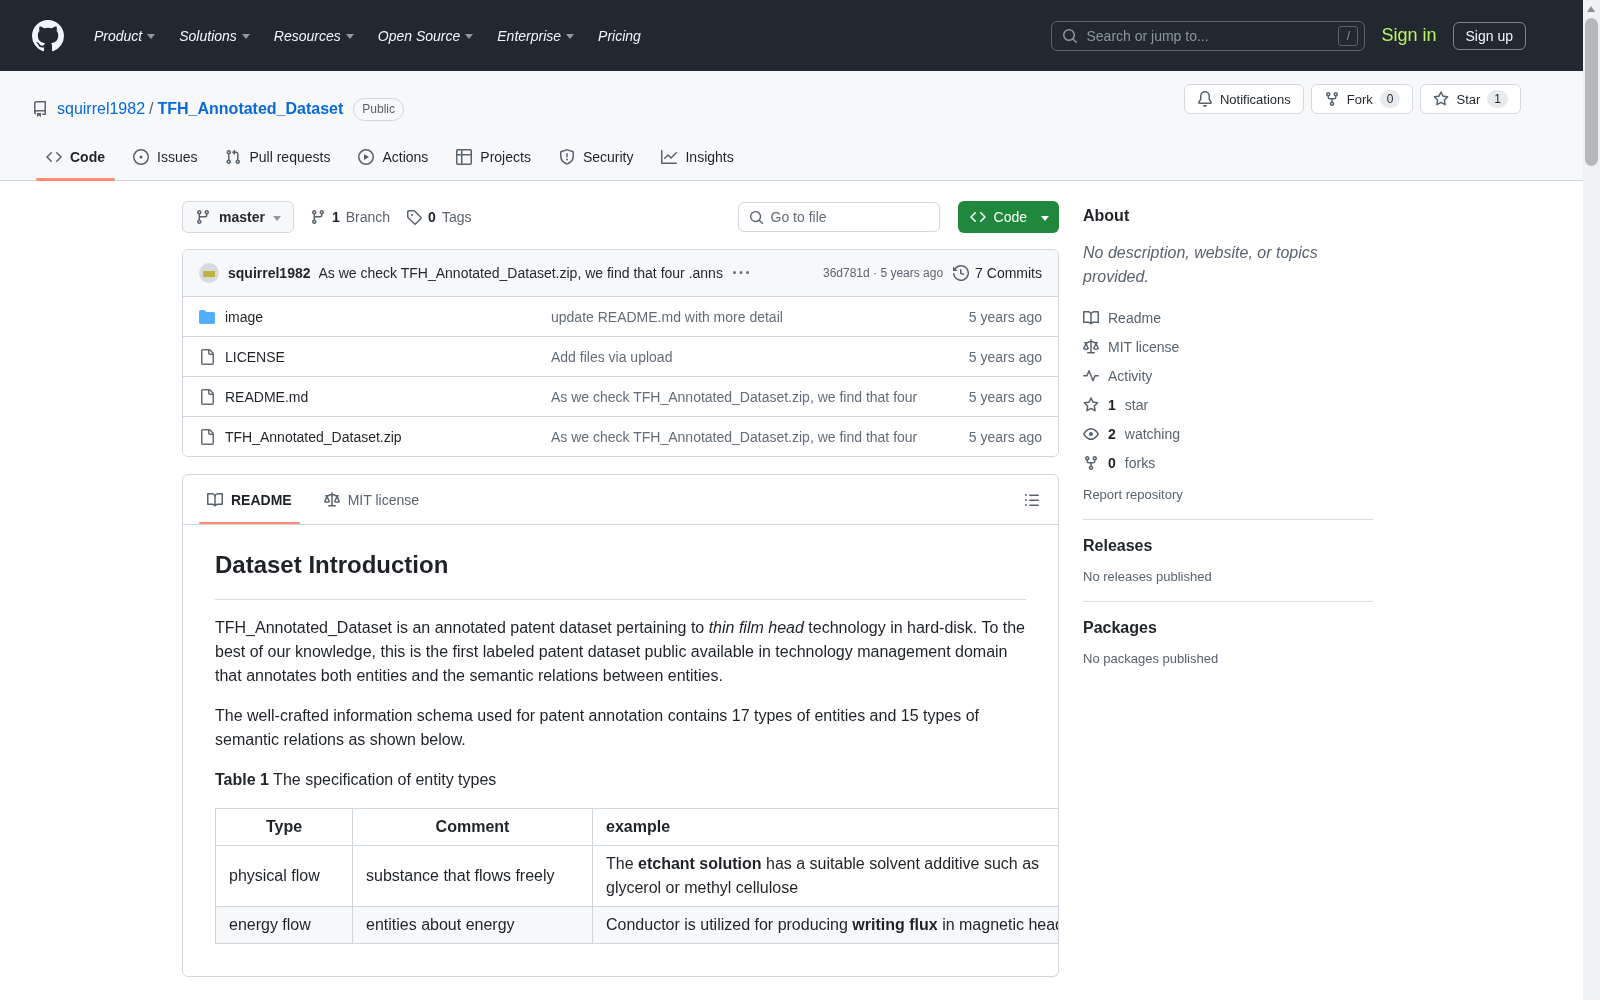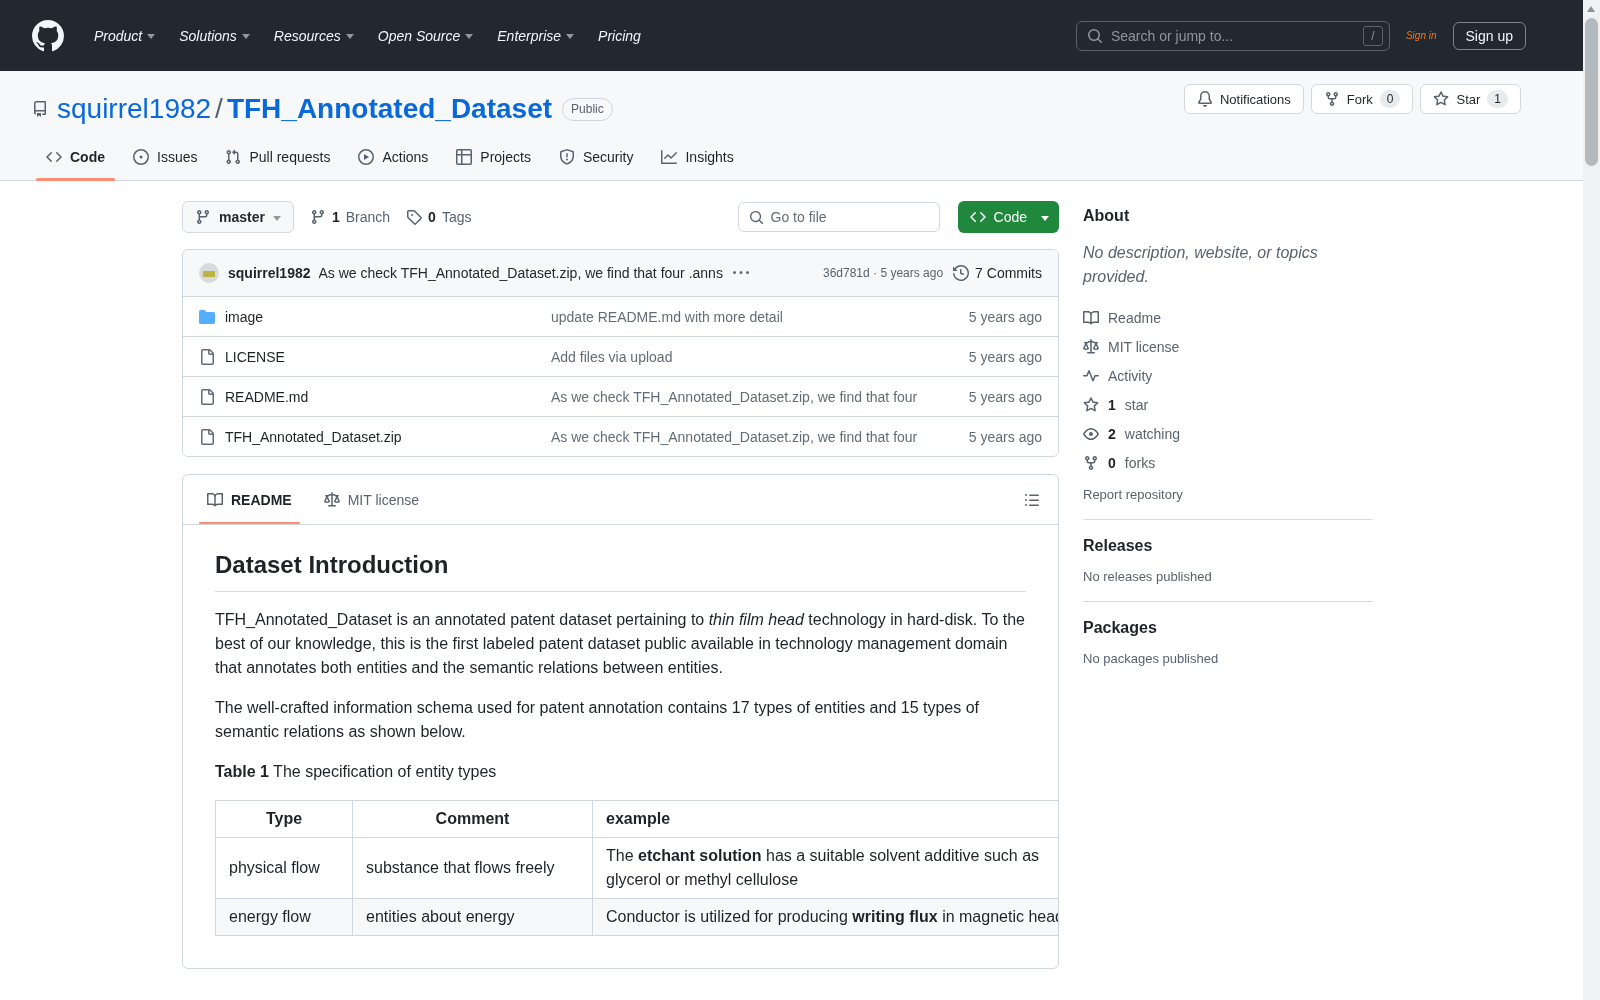--- a/index.html
+++ b/index.html
@@ -12,28 +12,28 @@
   .gh-logo { width:32px; height:32px; color:#f0f6fc; flex:none; }
   .topnav { display:flex; align-items:center; margin-left:18px; }
   .topnav-item { display:flex; align-items:center; gap:5px; padding:8px 12px; color:#f0f6fc; font-size:14px; cursor:pointer;font-style:italic; }
   .caret { width:0; height:0; border-left:4px solid transparent; border-right:4px solid transparent; border-top:5px solid #9198a1; margin-top:2px; }
   .top-right { margin-left:auto; display:flex; align-items:center; gap:16px; }
   .searchbox { width:314px; height:30px; border:1px solid #59626d; border-radius:6px; display:flex; align-items:center; padding:0 6px 0 10px; gap:8px; color:#8d96a0; }
   .searchbox svg { width:16px; height:16px; flex:none; }
   .searchbox input { flex:1; background:transparent; border:0; outline:none; color:#c9d1d9; font-size:14px; font-family:inherit; }
   .searchbox input::placeholder { color:#8d96a0; }
   .slash-key { width:20px; height:20px; border:1px solid #59626d; border-radius:3px; display:flex; align-items:center; justify-content:center; font-size:12px; color:#8d96a0; }
-  .signin { color:#f97316; font-size:10px; cursor:pointer; white-space:nowrap;font-style:italic; }
+  .signin { color:#bef264; font-size:18px; cursor:pointer; white-space:nowrap; }
   .signup { color:#f0f6fc; font-size:14px; border:1px solid rgba(240,246,252,0.45); border-radius:6px; padding:5px 12px; cursor:pointer; white-space:nowrap; }
 
   
   .repo-head { background:#f6f8fa; border-bottom:1px solid #d0d7de; padding:20px 32px 0; height:110px; position:relative; }
   .title-row { display:flex; align-items:center; height:36px; }
   .repo-icon { width:16px; height:16px; color:#59636e; margin-right:9px; flex:none; }
-  .repo-title { font-size:28px; }
+  .repo-title { font-size:16px; }
   .repo-title .owner { color:#0969da; cursor:pointer; }
   .repo-title .sep { color:#59636e; padding:0 4px; }
   .repo-title .name { color:#0969da; font-weight:700; cursor:pointer; }
   .badge-public { margin-left:10px; font-size:12px; color:#59636e; border:1px solid #d0d7de; border-radius:999px; padding:1px 8px 2px; line-height:18px; }
   .head-actions { position:absolute; right:79px; top:13px; display:flex; gap:7px; }
   .hbtn { height:30px; background:#fff; border:1px solid #d5d9de; border-radius:6px; display:flex; align-items:center; gap:7px; padding:0 12px; font-size:13px; color:#24292f; cursor:pointer; }
   .hbtn svg { width:16px; height:16px; color:#59636e; }
   .counter { background:#e8ebee; border-radius:999px; font-size:12px; padding:0 7px; line-height:18px; color:#1f2328; }
   .tabs { display:flex; margin-top:7px; }
   .tab { position:relative; display:flex; align-items:center; gap:8px; padding:0 14px; height:46px; font-size:14px; color:#1f2328; cursor:pointer; }
@@ -90,21 +90,21 @@
   
   .readme-box { border:1px solid #d0d7de; border-radius:6px; margin-top:17px; overflow:hidden; }
   .readme-head { height:50px; display:flex; align-items:center; padding:0 8px; border-bottom:1px solid #d0d7de; }
   .rtab { position:relative; height:100%; display:flex; align-items:center; gap:8px; padding:0 16px; font-size:14px; color:#59636e; cursor:pointer; }
   .rtab svg { width:16px; height:16px; color:#59636e; }
   .rtab.active { color:#1f2328; font-weight:700; }
   .rtab.active::after { content:""; position:absolute; left:8px; right:8px; bottom:0; height:2px; background:#fd8c73; border-radius:2px; }
   .outline-btn { margin-left:auto; margin-right:10px; color:#59636e; display:flex; cursor:pointer; }
   .outline-btn svg { width:16px; height:16px; }
   .readme-body { padding:26px 32px 32px; }
-  .readme-body h1 { font-size:24px; font-weight:700; padding-bottom:12px; border-bottom:1px solid #d8dee4; margin-bottom:16px; }
+  .readme-body h1 { font-size:24px; font-weight:700; padding-bottom:20px; border-bottom:1px solid #d8dee4; margin-bottom:16px; }
   .readme-body p { font-size:16px; line-height:24px; margin-bottom:16px; color:#1f2328; }
   .readme-body .it { font-style:italic; }
   .readme-body .bd { font-weight:700; }
   table.md { border-collapse:collapse; table-layout:fixed; width:814px; font-size:16px; }
   table.md th, table.md td { border:1px solid #d0d7de; padding:6px 13px; line-height:24px; vertical-align:middle; text-align:left; }
   table.md th { font-weight:700; }
   table.md th.c { text-align:center; }
   table.md tbody tr:nth-child(even) { background:#f6f8fa; }
   .col-type { width:137px; } .col-comment { width:240px; } .col-ex { width:509px; }
 

